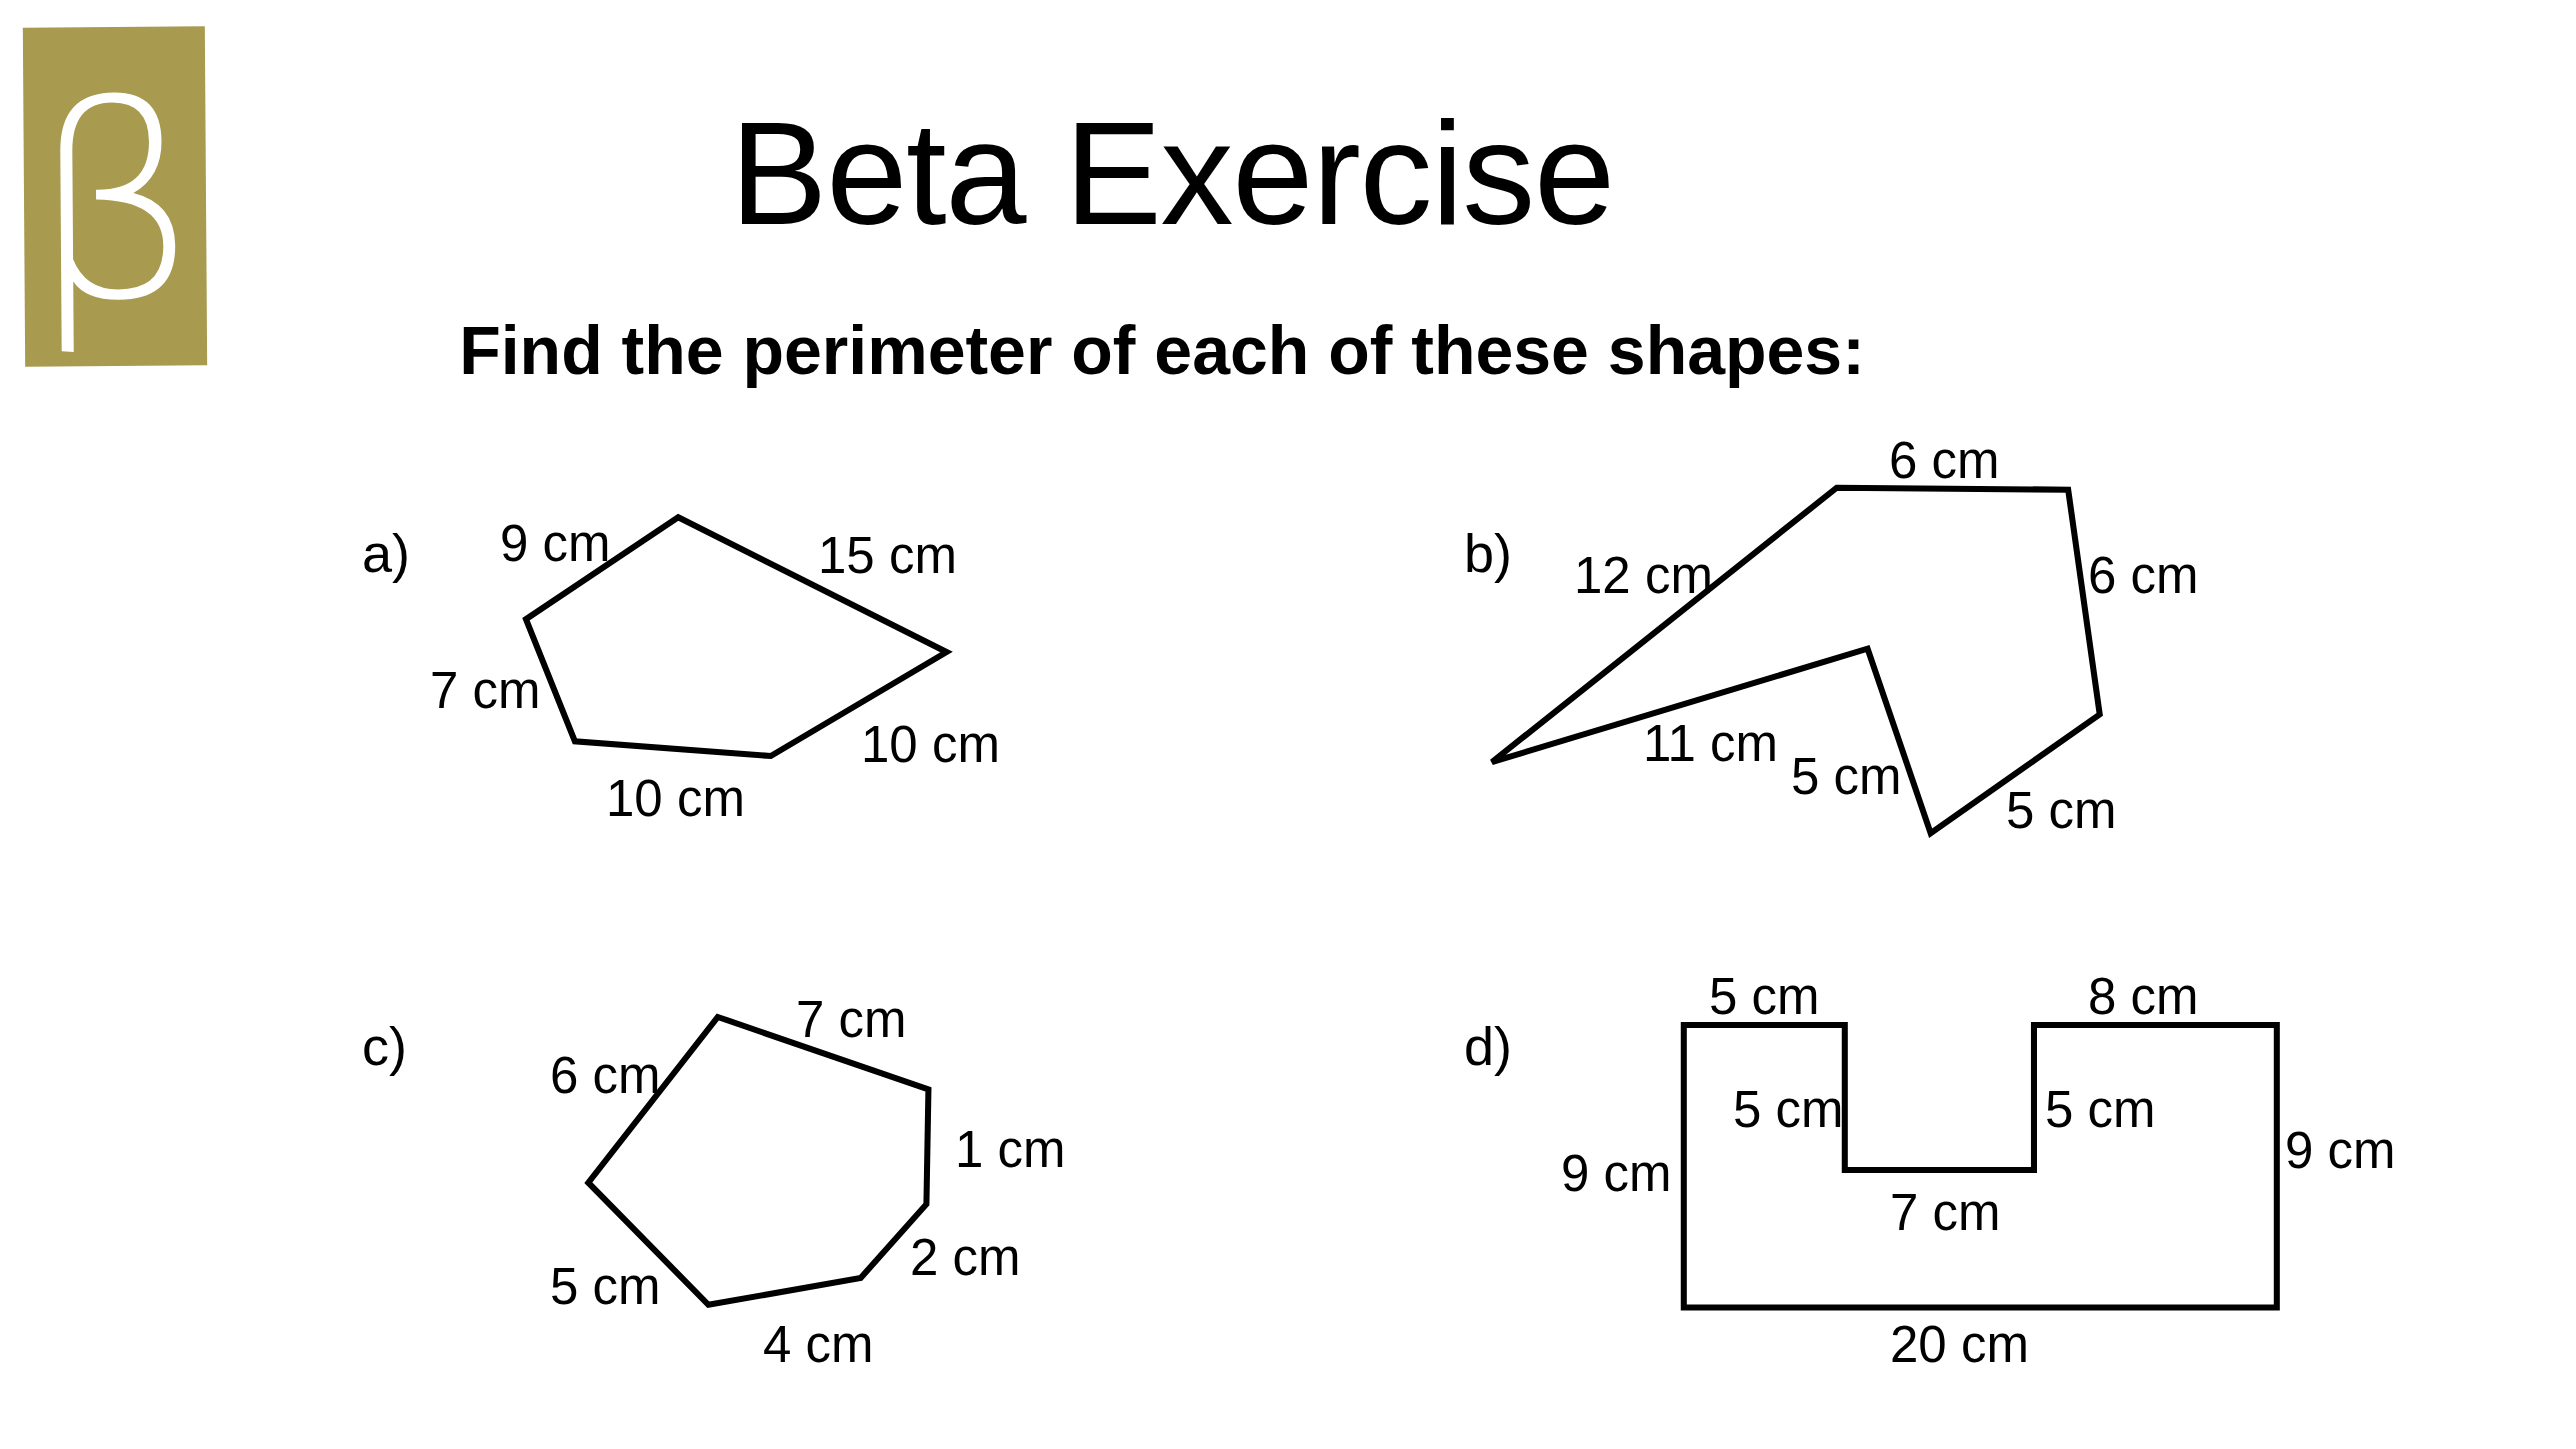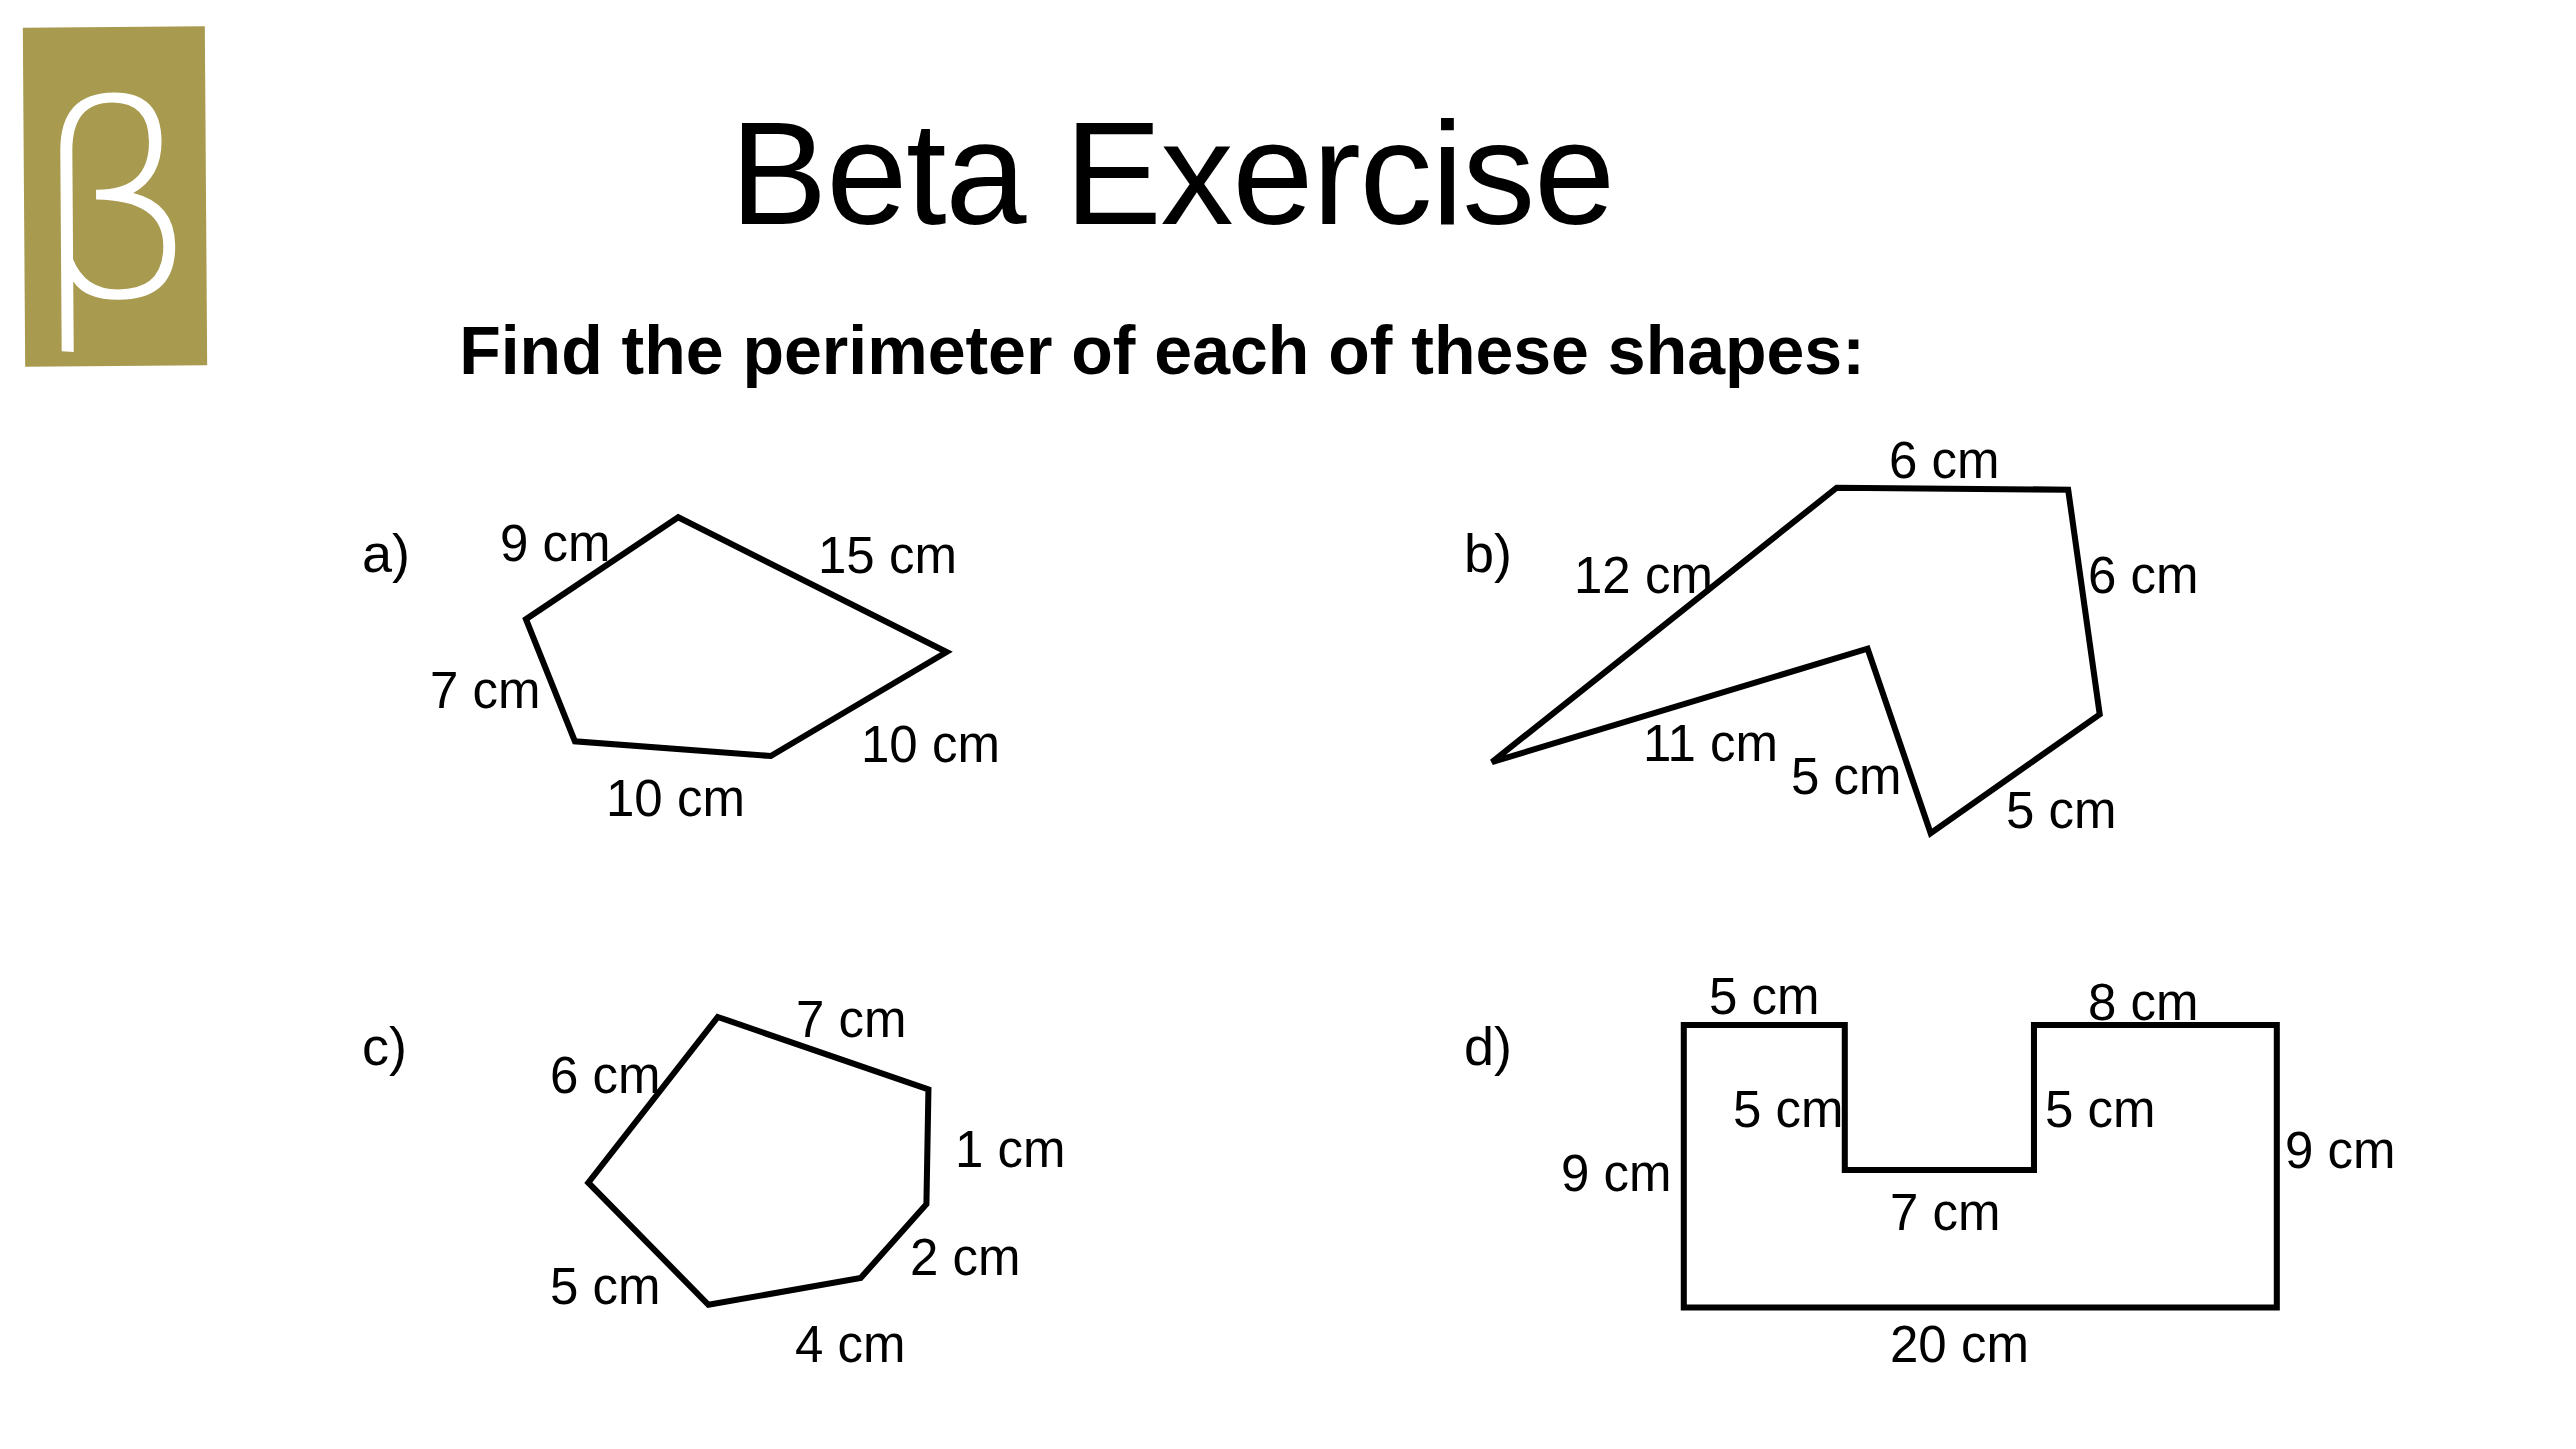--- a/index.html
+++ b/index.html
@@ -41,26 +41,26 @@
 <div class="lbl" style="left:2088px;top:550px;">6 cm</div>
 <div class="lbl" style="left:2006px;top:785px;">5 cm</div>
 <div class="lbl" style="left:1791px;top:751px;">5 cm</div>
 <div class="lbl" style="left:1643px;top:718px;">11 cm</div>
 <div class="lbl" style="left:1574px;top:550px;">12 cm</div>
 
 <div class="qlbl" style="left:362px;top:1019px;">c)</div>
 <div class="lbl" style="left:796px;top:994px;">7 cm</div>
 <div class="lbl" style="left:955px;top:1124px;">1 cm</div>
 <div class="lbl" style="left:910px;top:1232px;">2 cm</div>
-<div class="lbl" style="left:795px;top:1319px;">4 cm</div>
+<div class="lbl" style="left:763px;top:1319px;">4 cm</div>
 <div class="lbl" style="left:550px;top:1261px;">5 cm</div>
 <div class="lbl" style="left:550px;top:1050px;">6 cm</div>
 
 <div class="qlbl" style="left:1464px;top:1019px;">d)</div>
 <div class="lbl" style="left:1709px;top:971px;">5 cm</div>
 <div class="lbl" style="left:1733px;top:1084px;">5 cm</div>
 <div class="lbl" style="left:1890px;top:1187px;">7 cm</div>
 <div class="lbl" style="left:2045px;top:1084px;">5 cm</div>
-<div class="lbl" style="left:2088px;top:971px;margin-top:6px;">8 cm</div>
+<div class="lbl" style="left:2088px;top:971px;">8 cm</div>
 <div class="lbl" style="left:2285px;top:1125px;">9 cm</div>
 <div class="lbl" style="left:1890px;top:1319px;">20 cm</div>
 <div class="lbl" style="left:1561px;top:1148px;">9 cm</div>
 
 
 </body></html>

